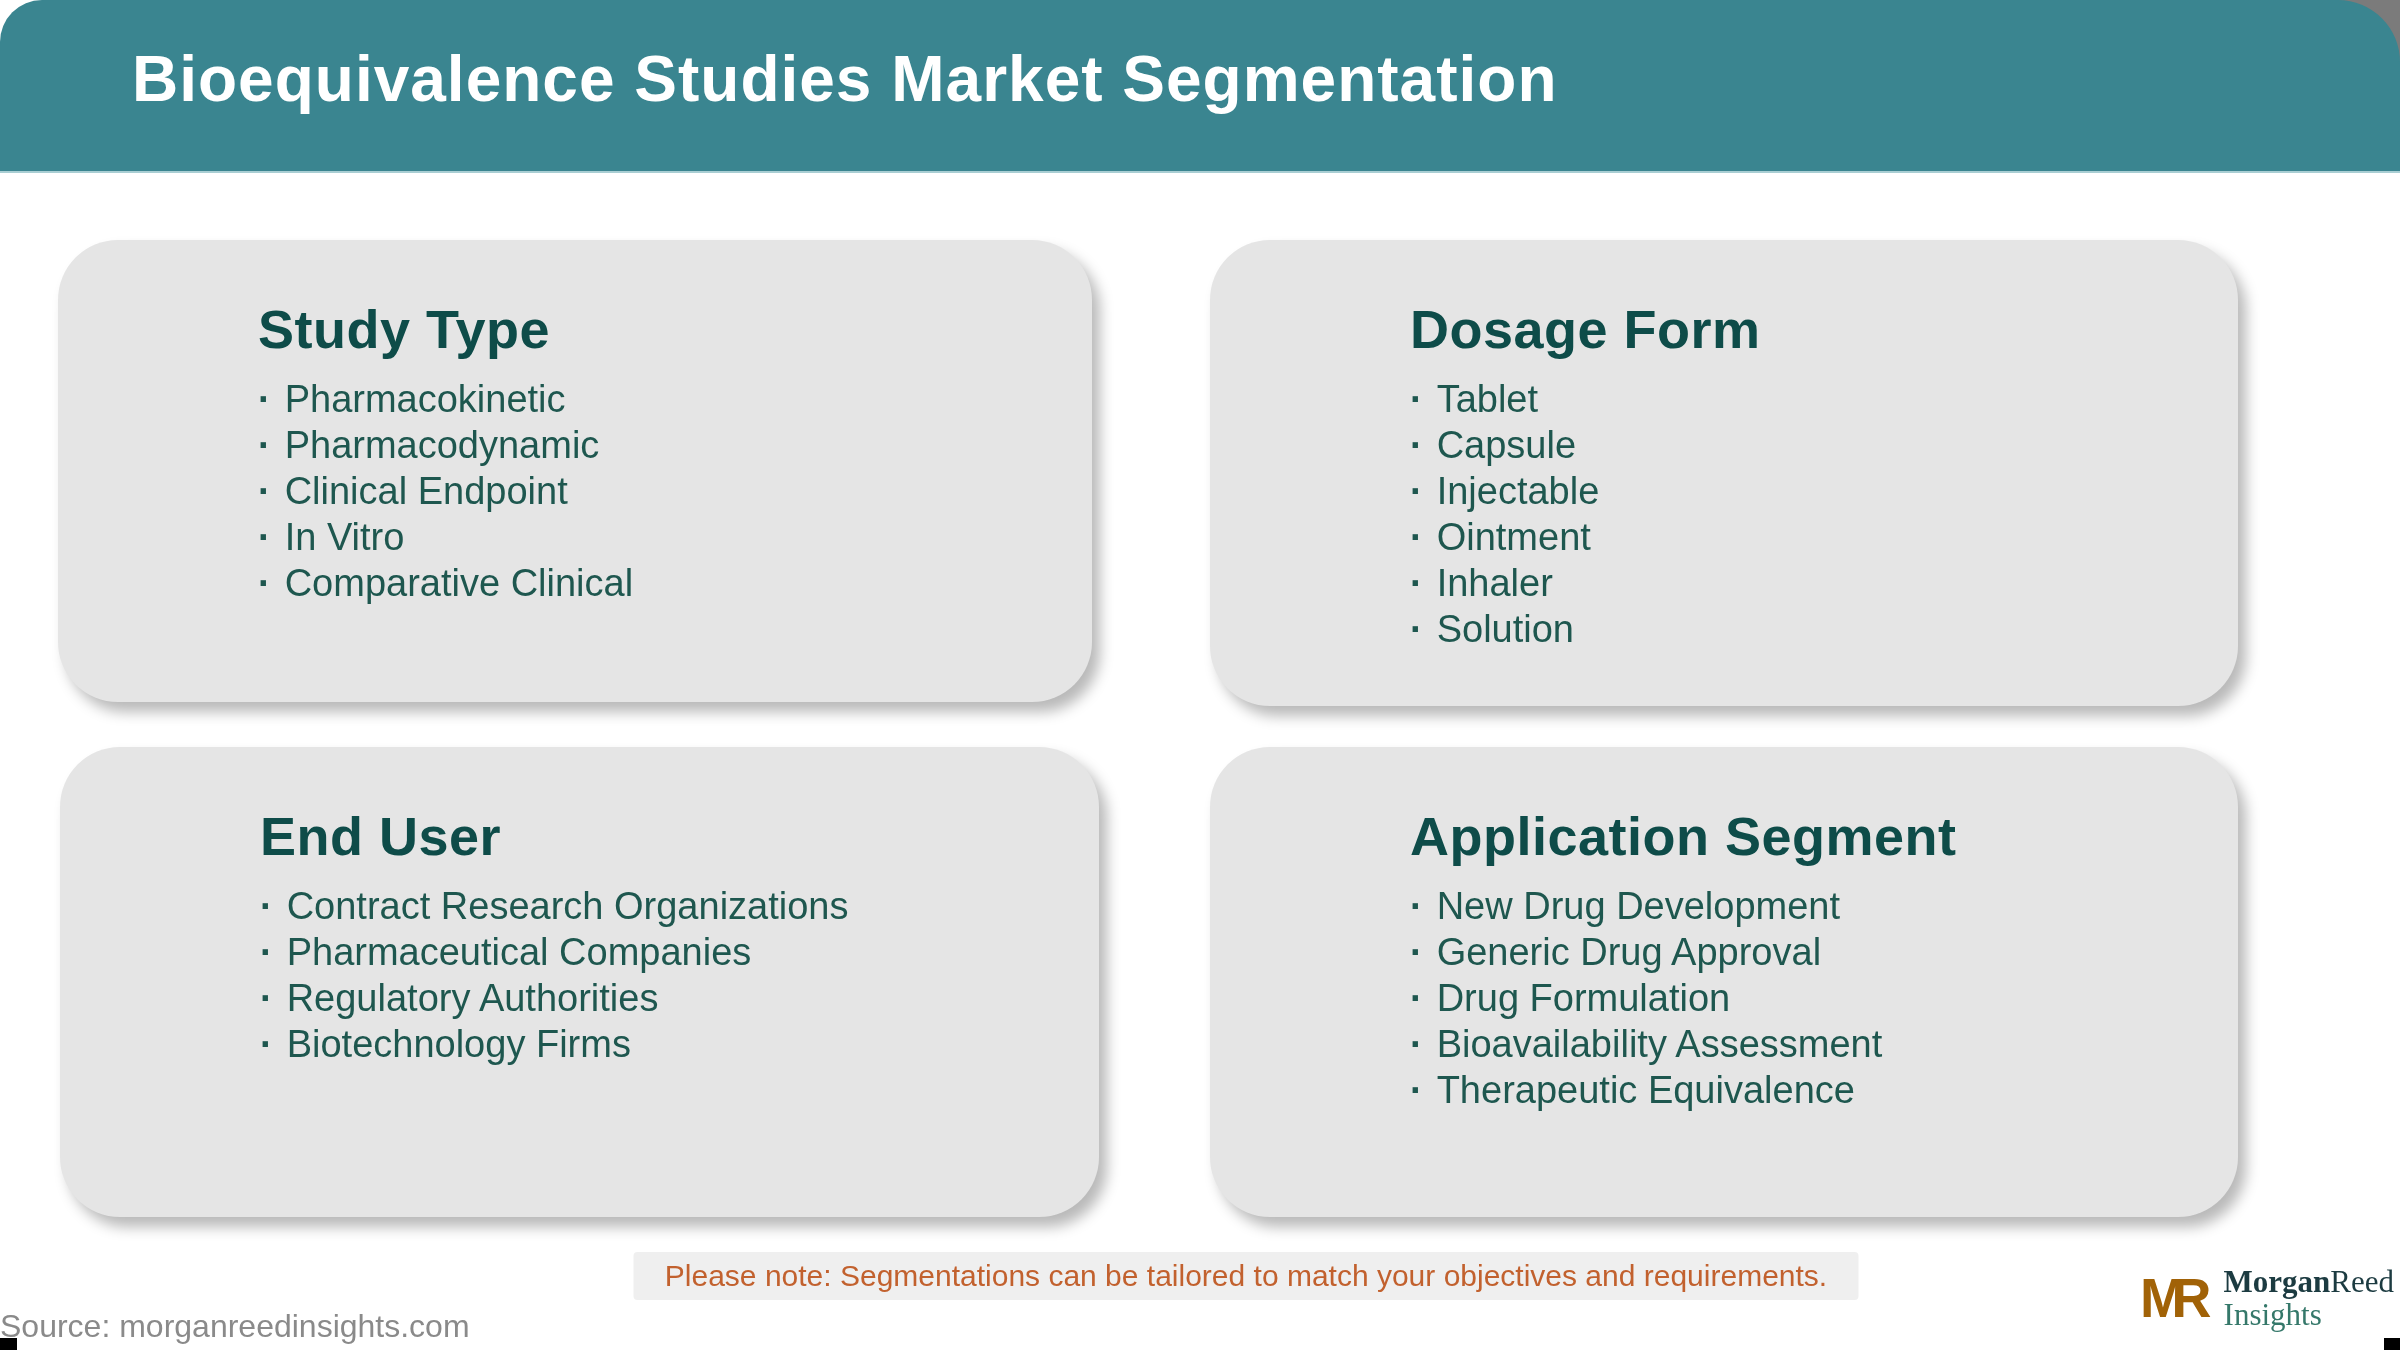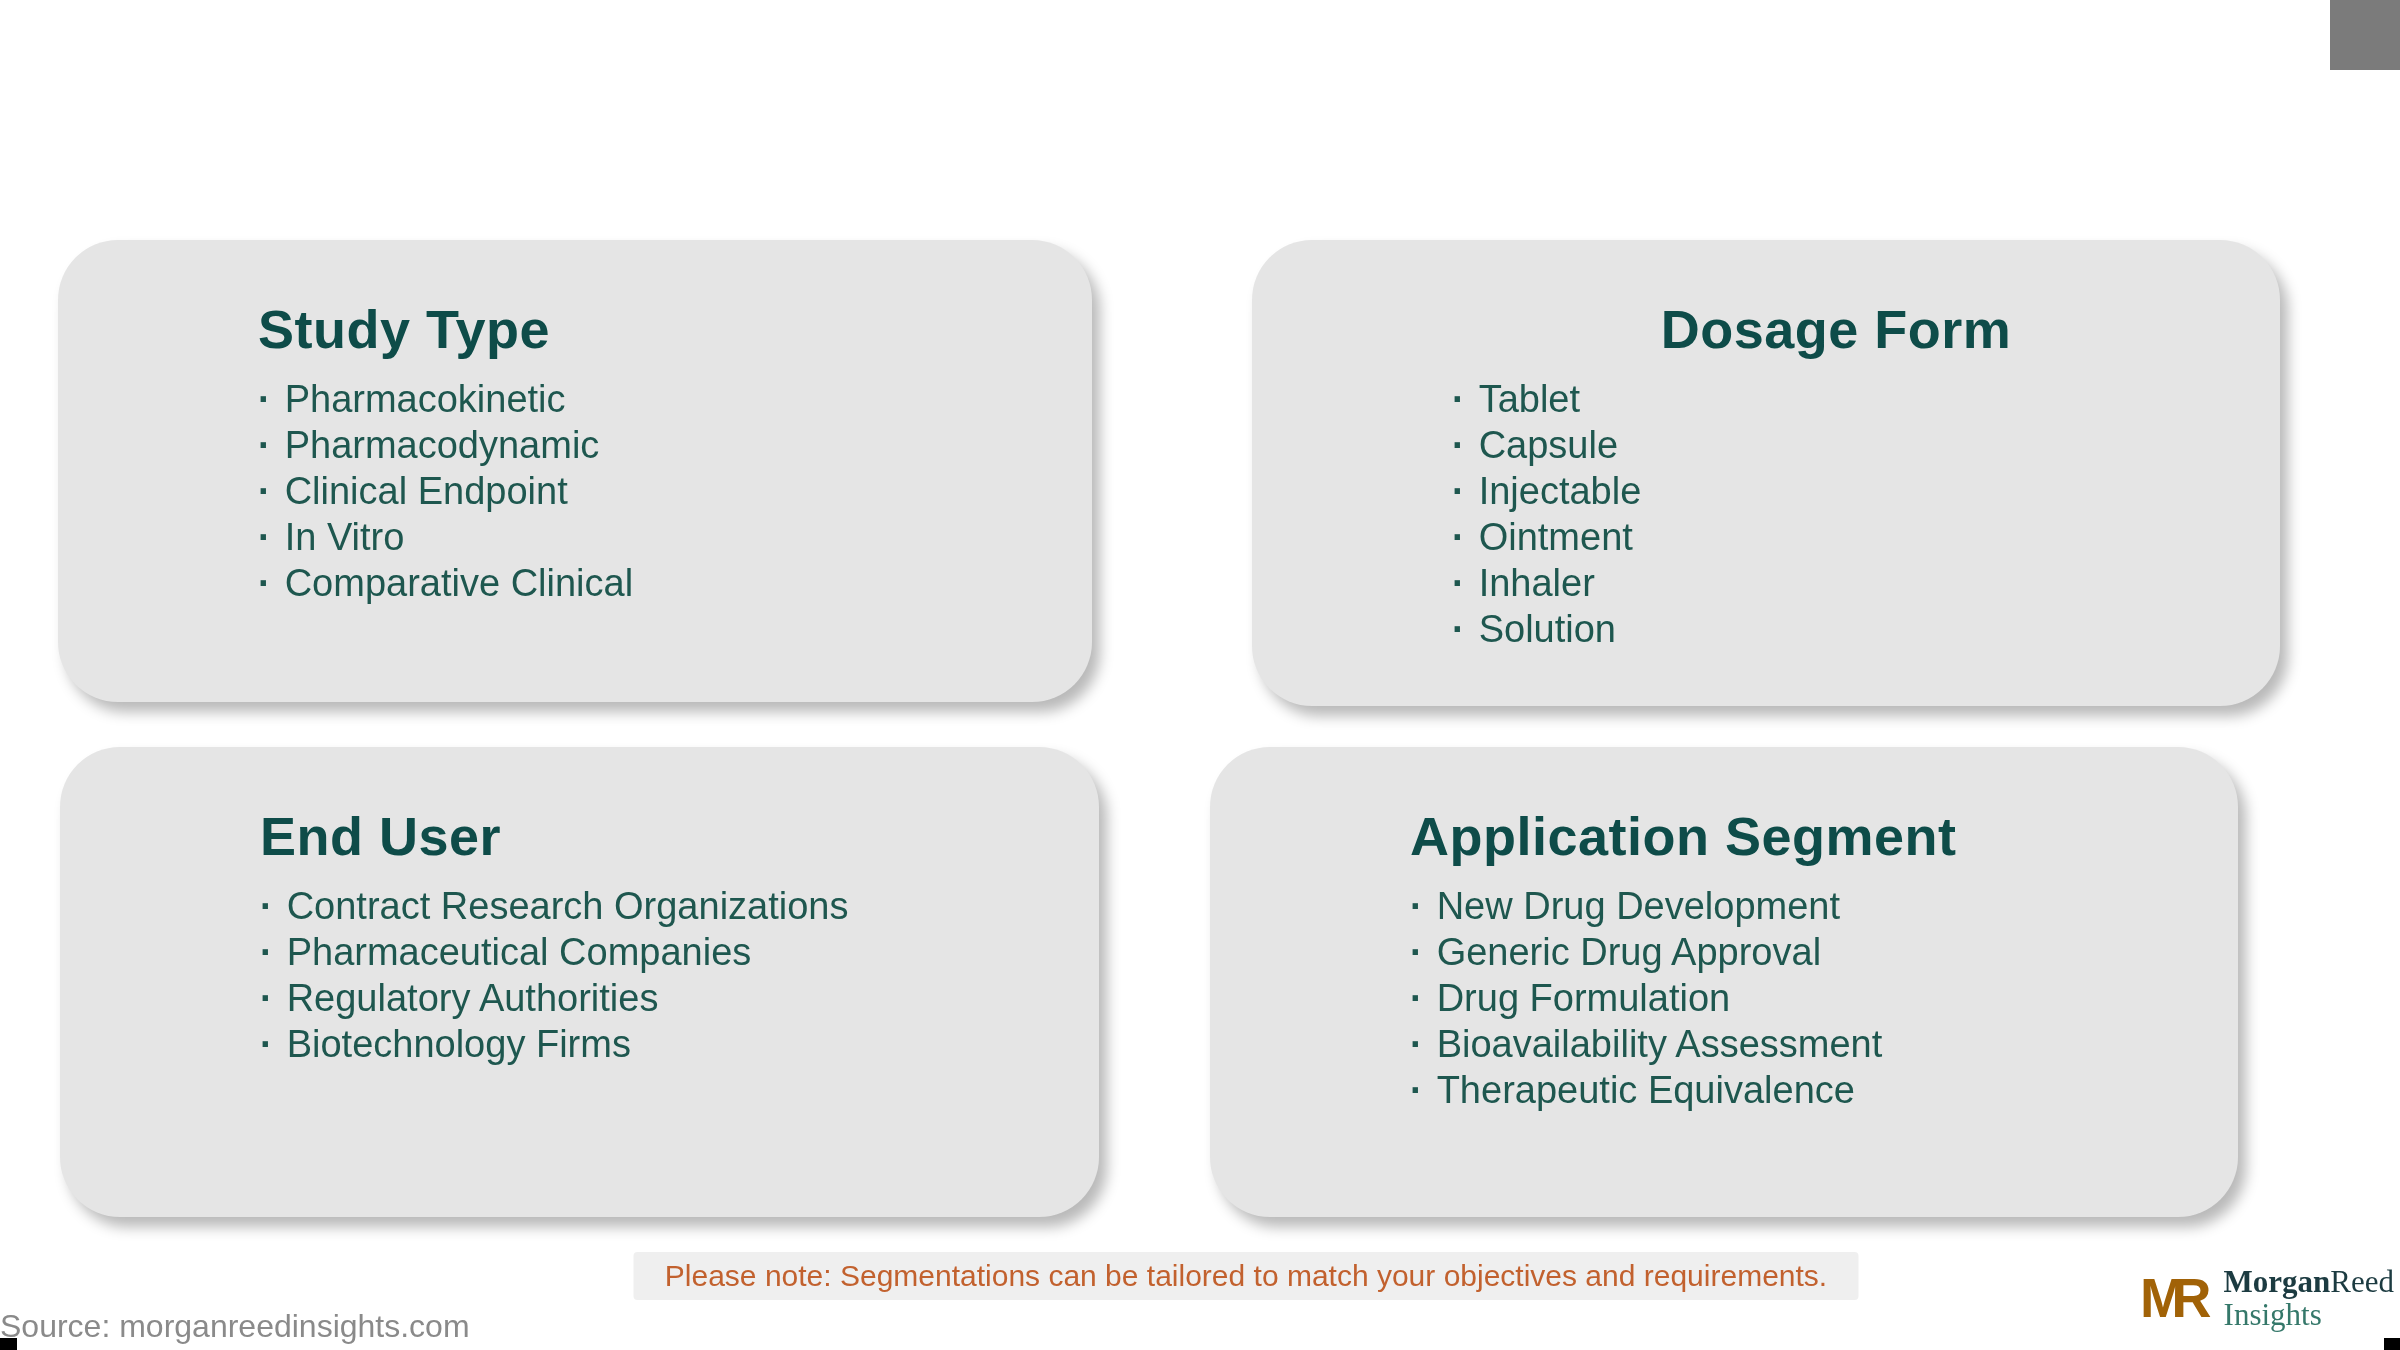--- a/index.html
+++ b/index.html
@@ -52,21 +52,21 @@
   .card {
     position: absolute;
     background: #e5e5e5;
     border-radius: 60px;
     box-shadow: 8px 10px 14px rgba(0,0,0,0.28);
     box-sizing: border-box;
     padding: 58px 60px 0 200px;
     z-index: 1;
   }
   .card-1 { left: 58px;   top: 240px; width: 1034px; height: 462px; }
-  .card-2 { left: 1252px; top: 240px; width: 1028px; height: 466px; text-align: center; }
+  .card-2 { left: 1210px; top: 240px; width: 1028px; height: 466px; }
   .card-3 { left: 60px;   top: 747px; width: 1039px; height: 470px; }
   .card-4 { left: 1210px; top: 747px; width: 1028px; height: 470px; }
 
   .card h2 {
     margin: 0 0 16px 0;
     font-size: 54px;
     font-weight: bold;
     line-height: 1.15;
     color: #0e4c49;
     letter-spacing: 0.5px;
@@ -159,20 +159,23 @@
   .mark-left  { left: 0;      top: 1338px; width: 17px; height: 12px; }
   .mark-right { left: 2384px; top: 1338px; width: 16px; height: 12px; }
 </style>
 </head>
 <body>
 
 <div class="slide">
 
   <div class="corner-gray"></div>
 
+  <div class="header">
+    <h1>Bioequivalence Studies Market Segmentation</h1>
+  </div>
 
   <div class="card card-1">
     <h2>Study Type</h2>
     <ul>
         <li>
           <span class="bullet">·</span>
           <span>Pharmacokinetic</span>
         </li>
         <li>
           <span class="bullet">·</span>

